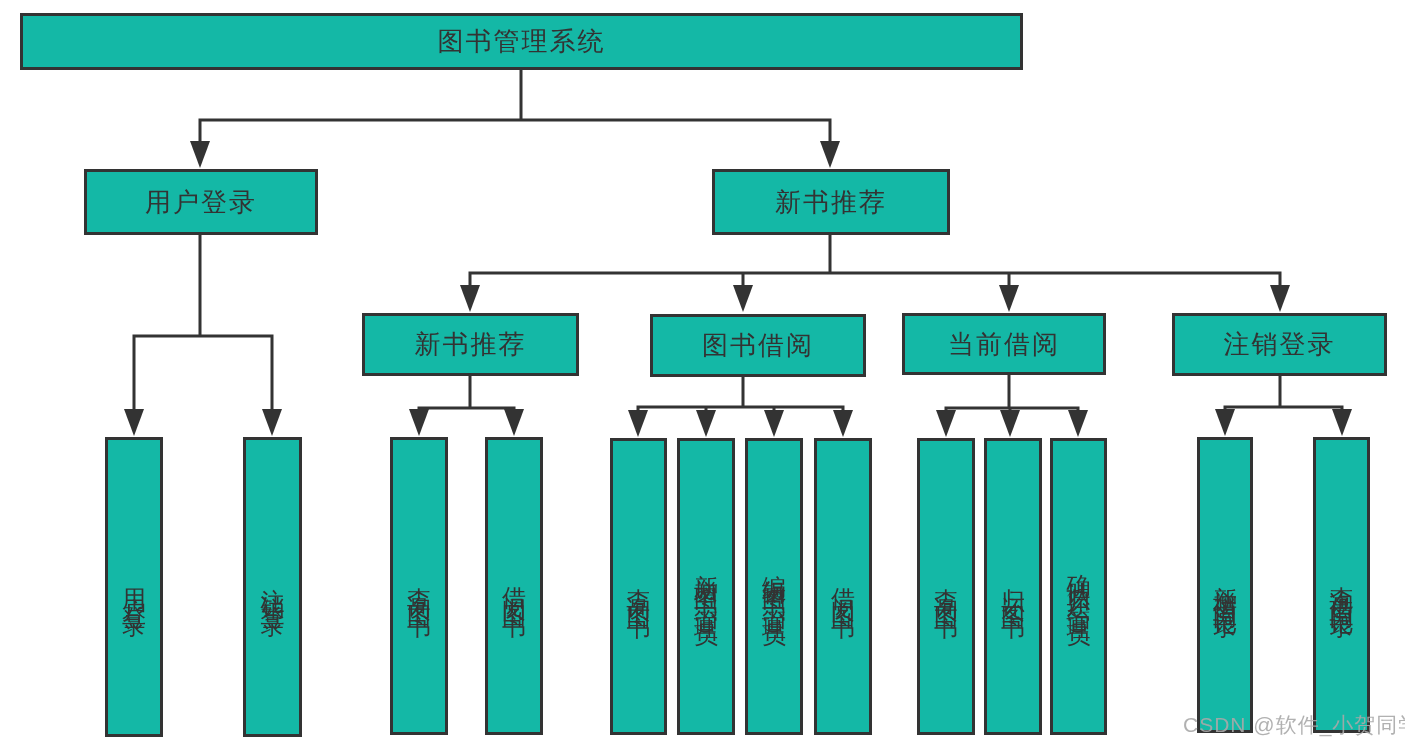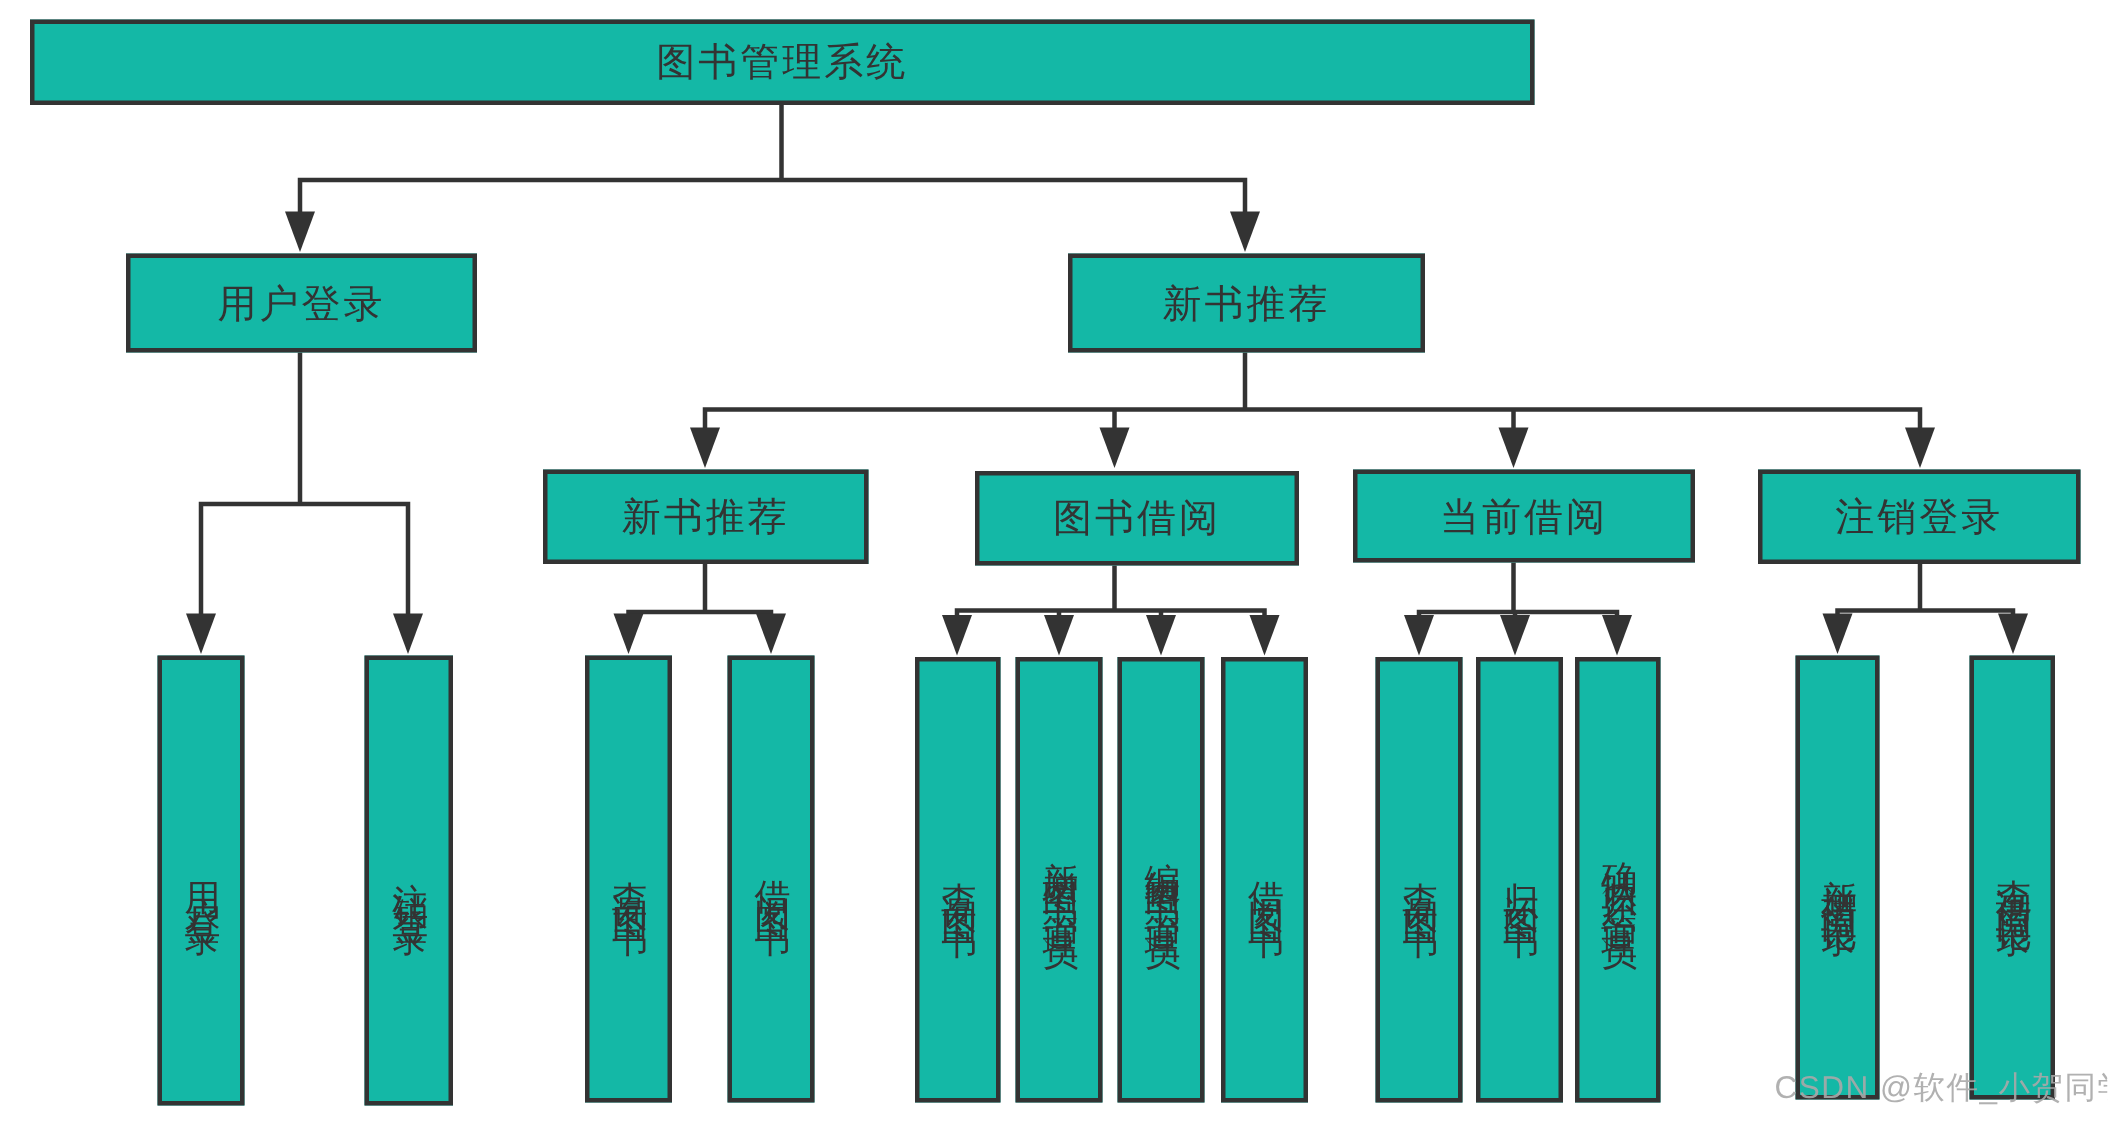--- a/index.html
+++ b/index.html
@@ -83,21 +83,21 @@
   <div class="node hbox" style="left:712px;top:169px;width:238px;height:66px">
     <span>新书推荐</span>
   </div>
 
   <div class="node hbox" style="left:362px;top:313px;width:217px;height:63px">
     <span>新书推荐</span>
   </div>
   <div class="node hbox" style="left:650px;top:314px;width:216px;height:63px">
     <span>图书借阅</span>
   </div>
-  <div class="node hbox" style="left:902px;top:313px;width:228px;height:62px">
+  <div class="node hbox" style="left:902px;top:313px;width:204px;height:62px">
     <span>当前借阅</span>
   </div>
   <div class="node hbox" style="left:1172px;top:313px;width:215px;height:63px">
     <span>注销登录</span>
   </div>
 
   <div class="node vbox ls4" style="left:105px;top:437px;width:58px;height:300px">
     <span>用户登录</span>
   </div>
   <div class="node vbox ls4" style="left:243px;top:437px;width:59px;height:300px">

